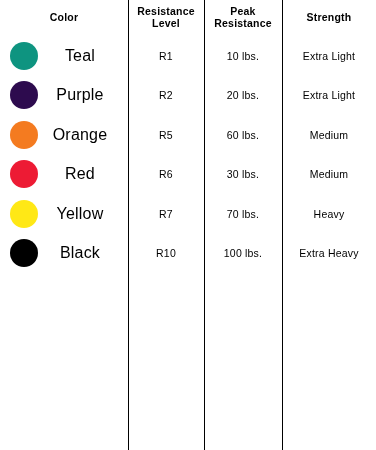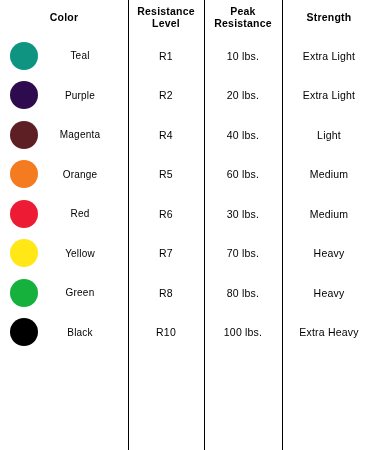--- a/index.html
+++ b/index.html
@@ -71,21 +71,21 @@
   .swatch {
     width: 28px;
     height: 28px;
     border-radius: 50%;
     margin-left: 10px;
     flex: 0 0 auto;
   }
   .color-name {
     flex: 1 1 auto;
     text-align: center;
-    font-size: 10px;
+    font-size: 16px;
     padding-right: 6px;
     letter-spacing: 0.2px;
   }
   .hdr-two-line span { display: block; }
 </style>
 </head>
 <body>
 
 <div class="sheet">
 
@@ -133,31 +133,20 @@
             <span class="color-name">Purple</span>
           </div>
         </td>
         <td>R2</td>
         <td>20 lbs.</td>
         <td>Extra Light</td>
       </tr>
       <tr>
         <td>
           <div class="color-cell">
-            <span class="swatch" style="background-color: rgb(94, 31, 36);"></span>
-            <span class="color-name">Magenta</span>
-          </div>
-        </td>
-        <td>R4</td>
-        <td>40 lbs.</td>
-        <td>Light</td>
-      </tr>
-      <tr>
-        <td>
-          <div class="color-cell">
             <span class="swatch" style="background-color: rgb(244, 123, 32);"></span>
             <span class="color-name">Orange</span>
           </div>
         </td>
         <td>R5</td>
         <td>60 lbs.</td>
         <td>Medium</td>
       </tr>
       <tr>
         <td>
@@ -177,31 +166,20 @@
             <span class="color-name">Yellow</span>
           </div>
         </td>
         <td>R7</td>
         <td>70 lbs.</td>
         <td>Heavy</td>
       </tr>
       <tr>
         <td>
           <div class="color-cell">
-            <span class="swatch" style="background-color: rgb(22, 176, 60);"></span>
-            <span class="color-name">Green</span>
-          </div>
-        </td>
-        <td>R8</td>
-        <td>80 lbs.</td>
-        <td>Heavy</td>
-      </tr>
-      <tr>
-        <td>
-          <div class="color-cell">
             <span class="swatch" style="background-color: rgb(0, 0, 0);"></span>
             <span class="color-name">Black</span>
           </div>
         </td>
         <td>R10</td>
         <td>100 lbs.</td>
         <td>Extra Heavy</td>
       </tr>
     </tbody>
   </table>

